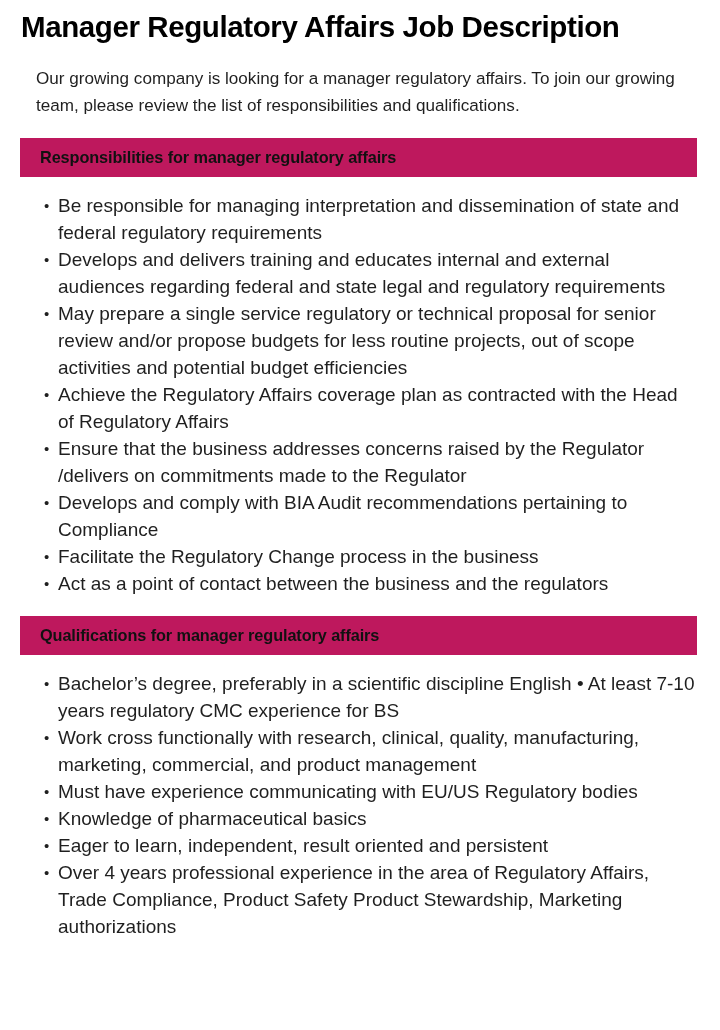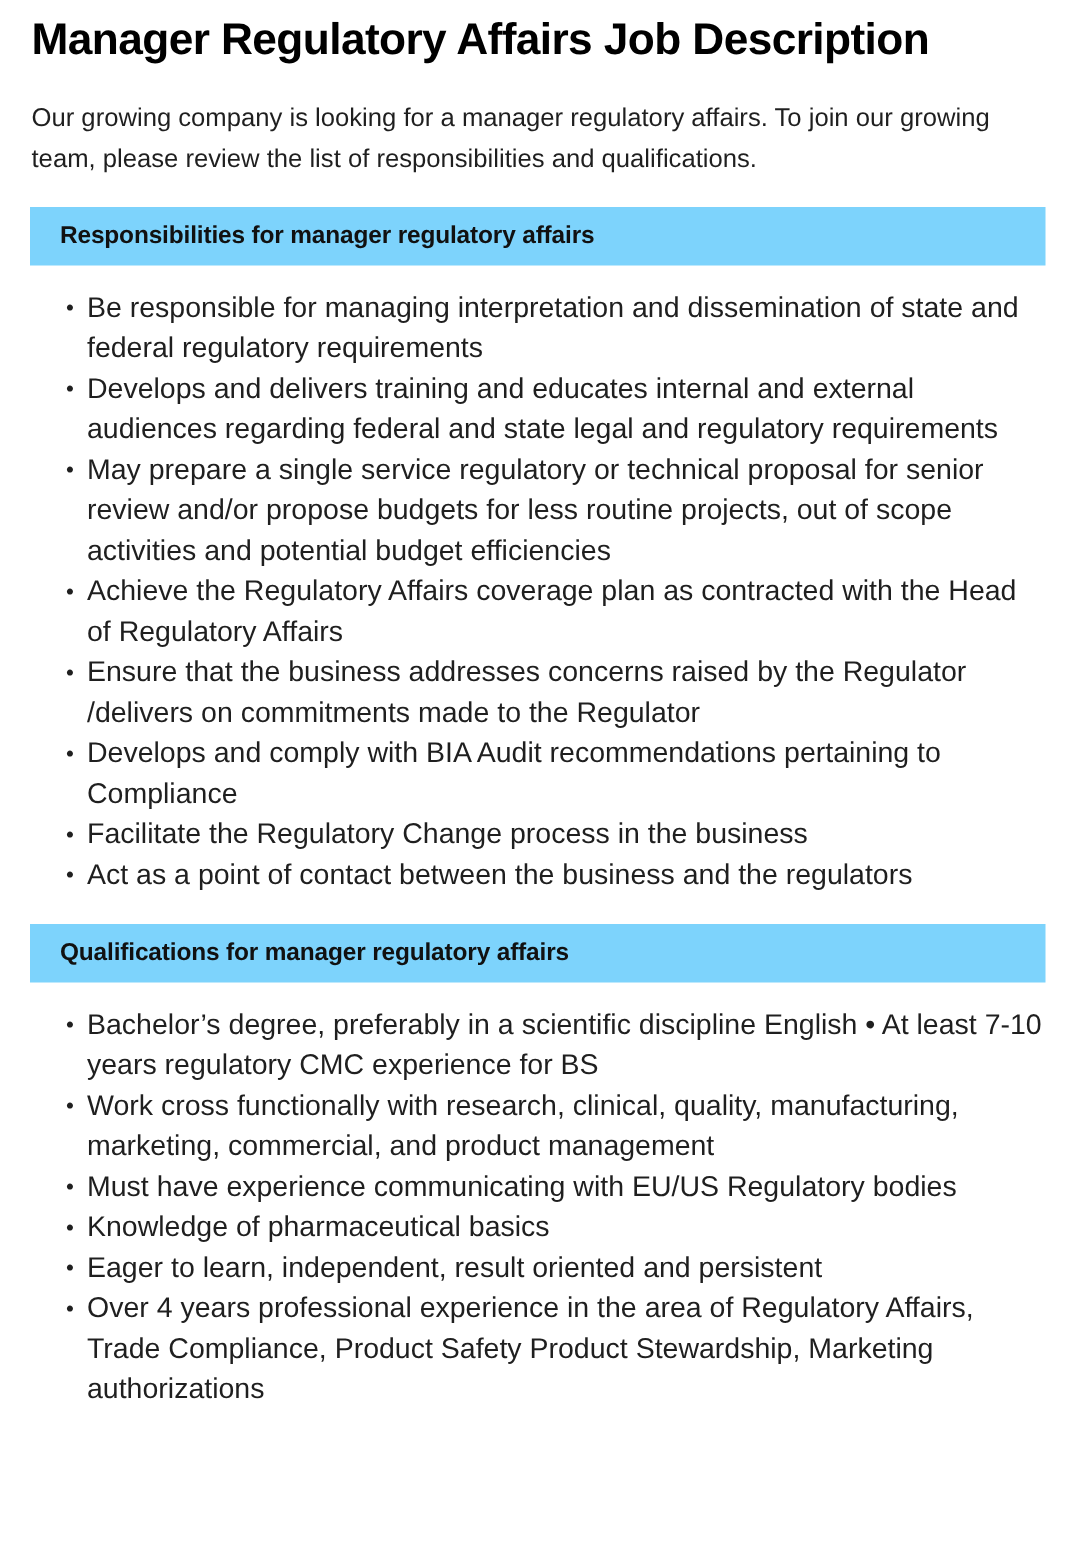--- a/index.html
+++ b/index.html
@@ -28,29 +28,29 @@
     padding: 6px 20px 0 21px;
     font-size: 29.5px;
     font-weight: 700;
     letter-spacing: -0.4px;
     line-height: 42px;
     color: #000000;
     white-space: nowrap;
   }
   .intro {
     margin: 0;
-    padding: 17px 22px 0 21px;
+    padding: 17px 22px 0 36px;
     font-size: 17.1px;
     line-height: 27px;
     color: #1f1f1f;
     max-width: 676px;
   }
   .section-band {
     margin: 19px 23px 0 20px;
-    background: #7dd3fc;
+    background: #be185d;
     height: 39px;
     display: flex;
     align-items: center;
     padding: 0 0 0 20px;
     box-sizing: border-box;
   }
   .section-band-title {
     font-size: 16.3px;
     font-weight: 700;
     letter-spacing: -0.1px;

